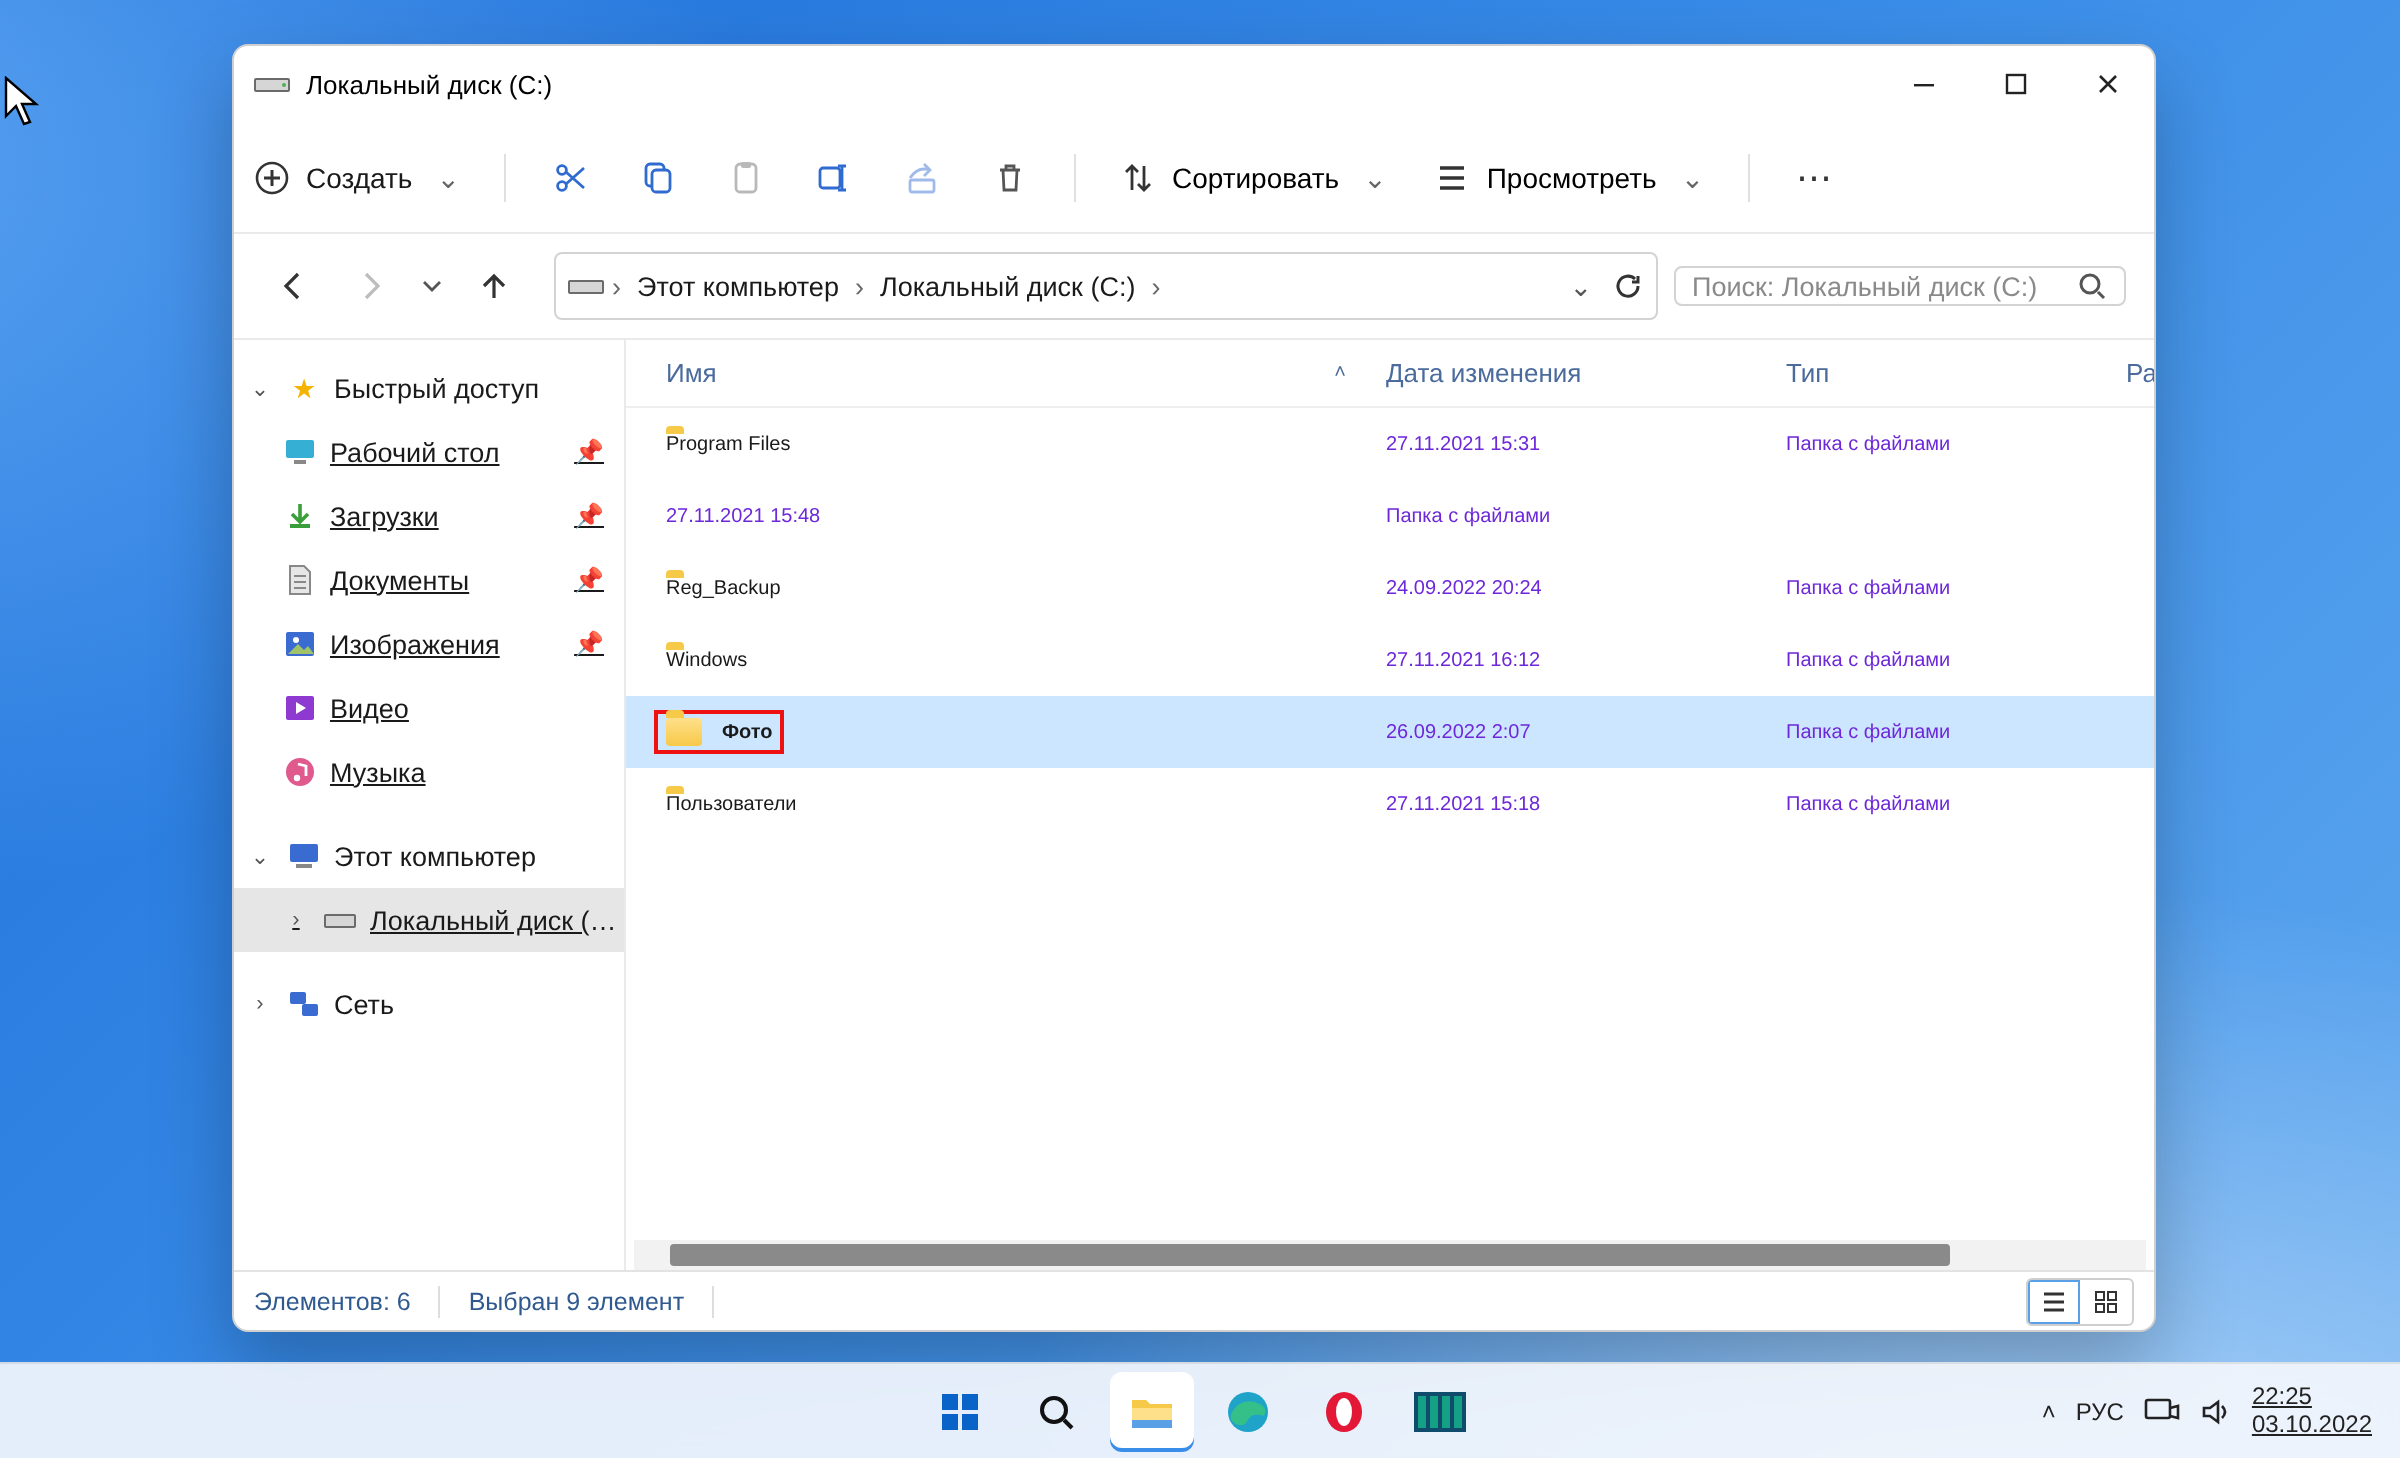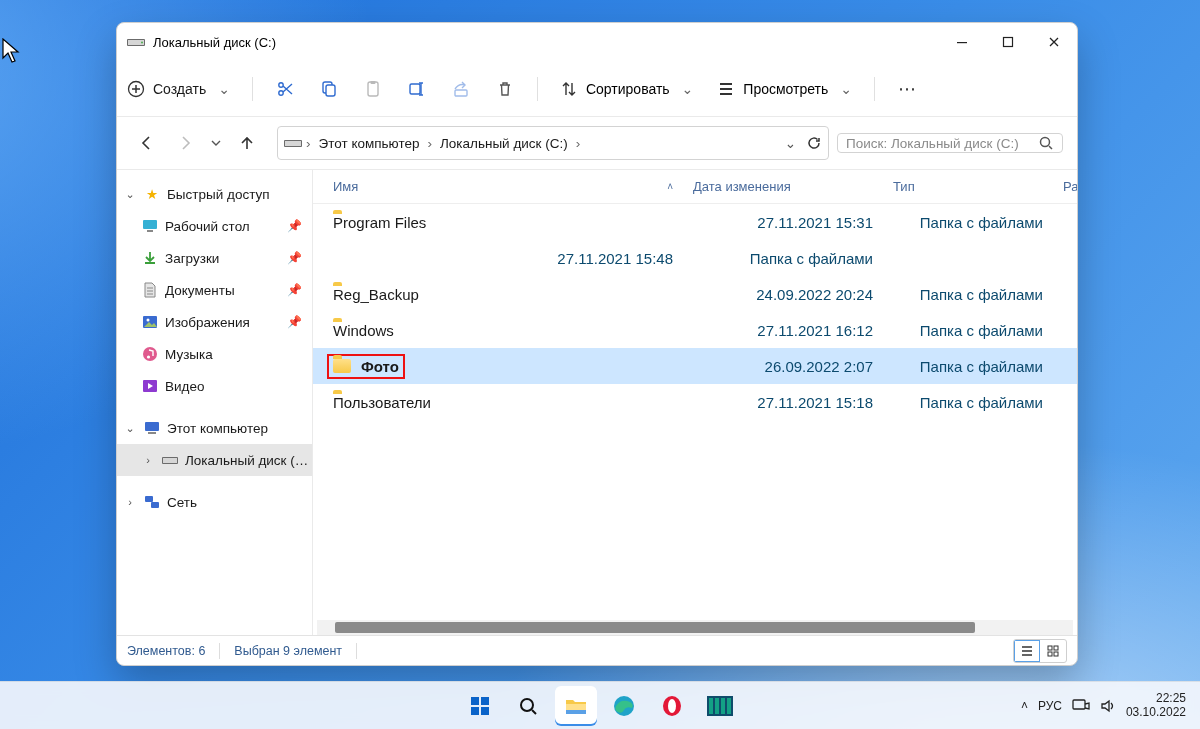--- a/index.html
+++ b/index.html
@@ -136,21 +136,21 @@
     font-size: 13.5px;
     color: #1a1a1a;
     overflow: hidden;
   }
   .tree-item {
     display: flex; align-items: center;
     height: 32px;
     padding-left: 6px;
     gap: 6px;
   }
-  .tree-item.depth1 { padding-left: 24px; }
+  .tree-item.depth1 { padding-left: 24px; text-decoration: underline; }
   .tree-item.sel { background: #e6e6e6; }
   .tree-chev { width: 14px; text-align: center; color: #555; font-size: 11px; }
   .tree-label { white-space: nowrap; overflow: hidden; text-overflow: ellipsis; flex: 1; }
   .pin { color: #8a8a8a; margin-left: auto; margin-right: 10px; font-size: 12px; }
   .ic { width: 18px; height: 18px; display:inline-flex; align-items:center; justify-content:center; }
 
   .main {
     flex: 1;
     display: flex;
     flex-direction: column;
@@ -166,25 +166,25 @@
     border-bottom: 1px solid #eee;
   }
   .col { padding-left: 20px; display:flex; align-items:center; gap:6px;justify-content:space-between; }
   .col .sort { color: #4a6b9c; font-size: 10px; }
   .rows { flex: 1; overflow: hidden; }
   .row {
     display: grid;
     grid-template-columns: 360px 200px 170px 1fr;
     height: 36px;
     align-items: center;
-    font-size: 15px;
+    font-size: 10px;
     color: #1a1a1a;
   }
   .row .cell { padding-left: 20px; white-space: nowrap; }
-  .row .cell.dim { color: #0c4a6e; text-align: right; }
+  .row .cell.dim { color: #6d28d9; }
   .row.sel { background: #cde6ff; }
   .namecell { display: flex; align-items: center; gap: 10px; padding-left: 20px; }
   .highlight-box { border: 2px solid #e11; padding: 2px 4px; margin-left: -6px; display:flex; align-items:center; gap:10px;font-weight:bold; }
   .folder { width: 18px; height: 14px; background: linear-gradient(#ffe08a,#f7c948); border-radius: 2px; position: relative; }
   .folder::before { content:""; position:absolute; top:-4px; left:0; width:9px; height:4px; background:#f7c948; border-radius:2px 2px 0 0; }
 
   .hscroll {
     height: 15px;
     background: #f2f2f2;
     position: relative;
@@ -219,21 +219,21 @@
     display: flex; align-items: center;
     backdrop-filter: blur(6px);
   }
   .tb-center { position:absolute; left:50%; transform:translateX(-50%); display:flex; gap:6px; }
   .task-btn {
     width: 42px; height: 40px; border-radius: 6px;
     display:flex; align-items:center; justify-content:center;
   }
   .task-btn.active { background:#fff; box-shadow: inset 0 -2px 0 #3a8de8; }
   .tray { margin-left:auto; display:flex; align-items:center; gap:10px; padding-right:14px; color:#222; font-size:12px; }
-  .tray .clock { text-align:right; line-height:1.15; }
+  .tray .clock { text-align:left; line-height:1.15;text-decoration:underline; }
 
   
   .cursor { position:absolute; left:2px; top:38px; pointer-events:none; }
 
   svg { display:block; }
 </style>
 </head>
 <body>
 
 <svg class="cursor" width="20" height="28" viewBox="0 0 20 28">
@@ -446,36 +446,36 @@
               <rect x="1" y="1" width="14" height="12" rx="1" fill="#3a6bd0"></rect>
               <circle cx="6" cy="5" r="1.5" fill="#fff"></circle>
               <path d="M2 12 L7 7 L10 10 L12 8 L15 12 Z" fill="#9fc26b"></path>
             </svg>
           </span>
         <span class="tree-label">Изображения</span>
         <span class="pin">📌</span>
       </div>
       <div class="tree-item depth1">
         <span class="ic">
+            <svg width="16" height="14" viewBox="0 0 16 14">
+              <rect x="1" y="1" width="14" height="12" rx="1" fill="#8e3ad0"></rect>
+              <path d="M6 4 L11 7 L6 10 Z" fill="#fff"></path>
+            </svg>
+          </span>
+        <span class="tree-label">Видео</span>
+      </div>
+      <div class="tree-item depth1">
+        <span class="ic">
             <svg width="16" height="16" viewBox="0 0 16 16">
               <circle cx="8" cy="8" r="7" fill="#e05a8e"></circle>
               <path d="M7 4 L11 5 V10" stroke="#fff" stroke-width="1.4" fill="none"></path>
               <circle cx="6.5" cy="11" r="1.6" fill="#fff"></circle>
             </svg>
           </span>
         <span class="tree-label">Музыка</span>
-      </div>
-      <div class="tree-item depth1">
-        <span class="ic">
-            <svg width="16" height="14" viewBox="0 0 16 14">
-              <rect x="1" y="1" width="14" height="12" rx="1" fill="#8e3ad0"></rect>
-              <path d="M6 4 L11 7 L6 10 Z" fill="#fff"></path>
-            </svg>
-          </span>
-        <span class="tree-label">Видео</span>
       </div>
 
       <div style="height:10px"></div>
 
       <div class="tree-item">
         <span class="tree-chev">⌄</span>
         <span class="ic">
             <svg width="16" height="14" viewBox="0 0 16 14">
               <rect x="1" y="1" width="14" height="9" rx="1" fill="#3a6bd0"></rect>
               <rect x="4" y="11" width="8" height="2" fill="#888"></rect>

